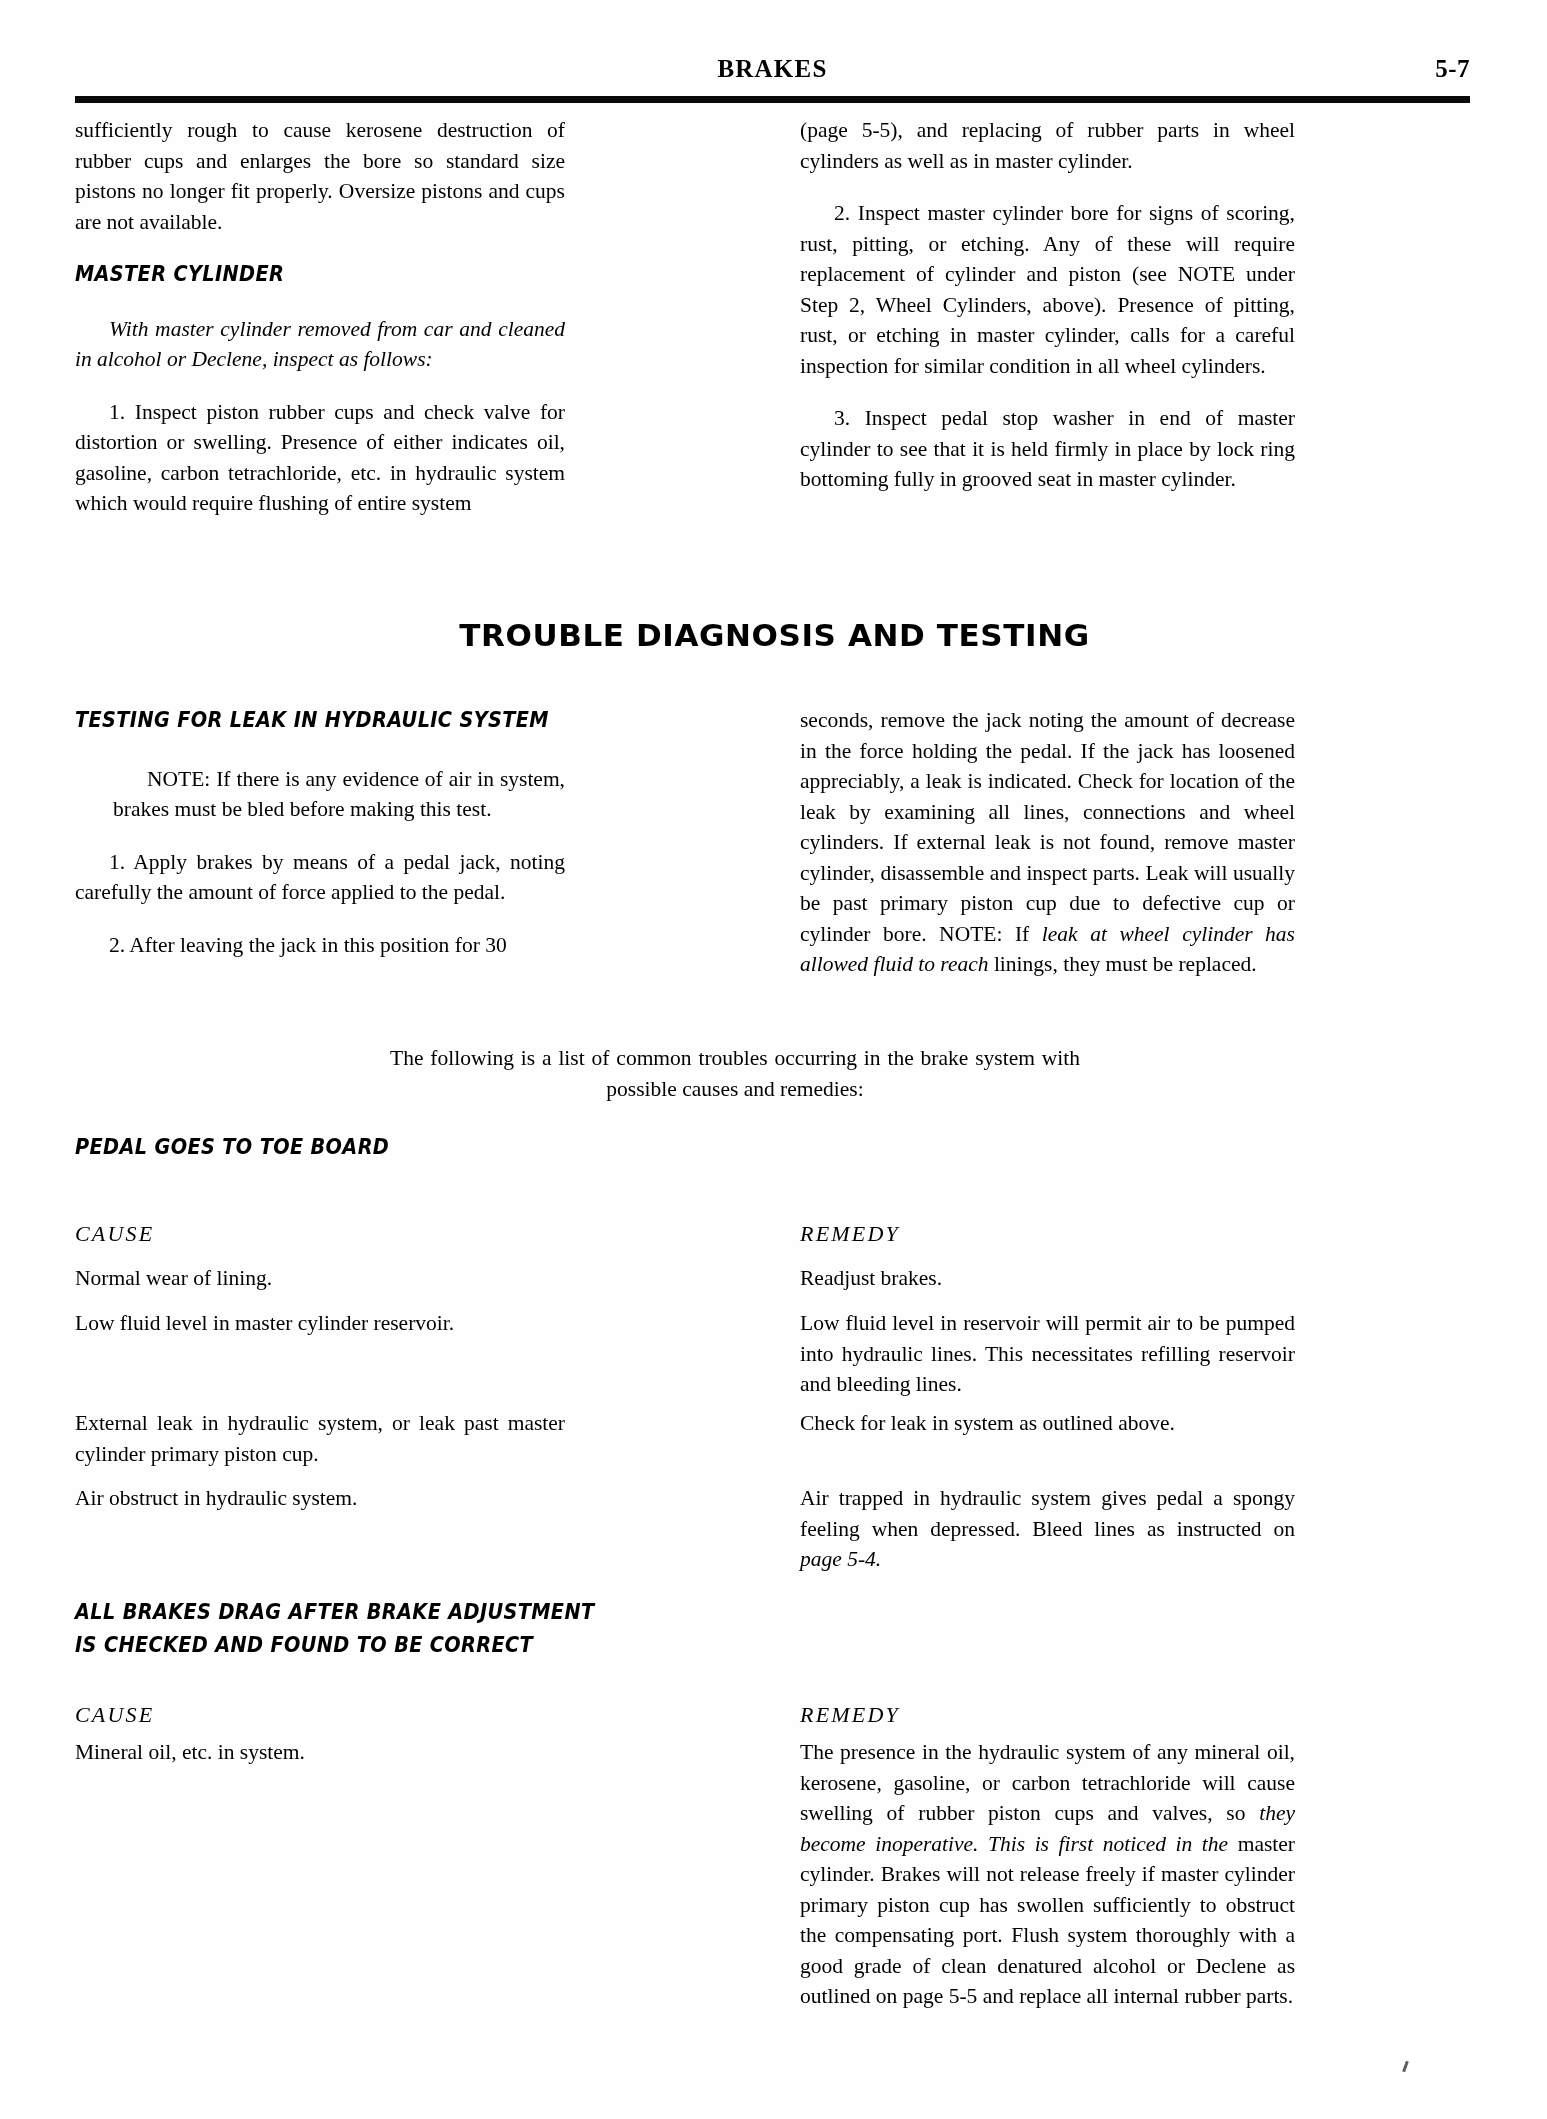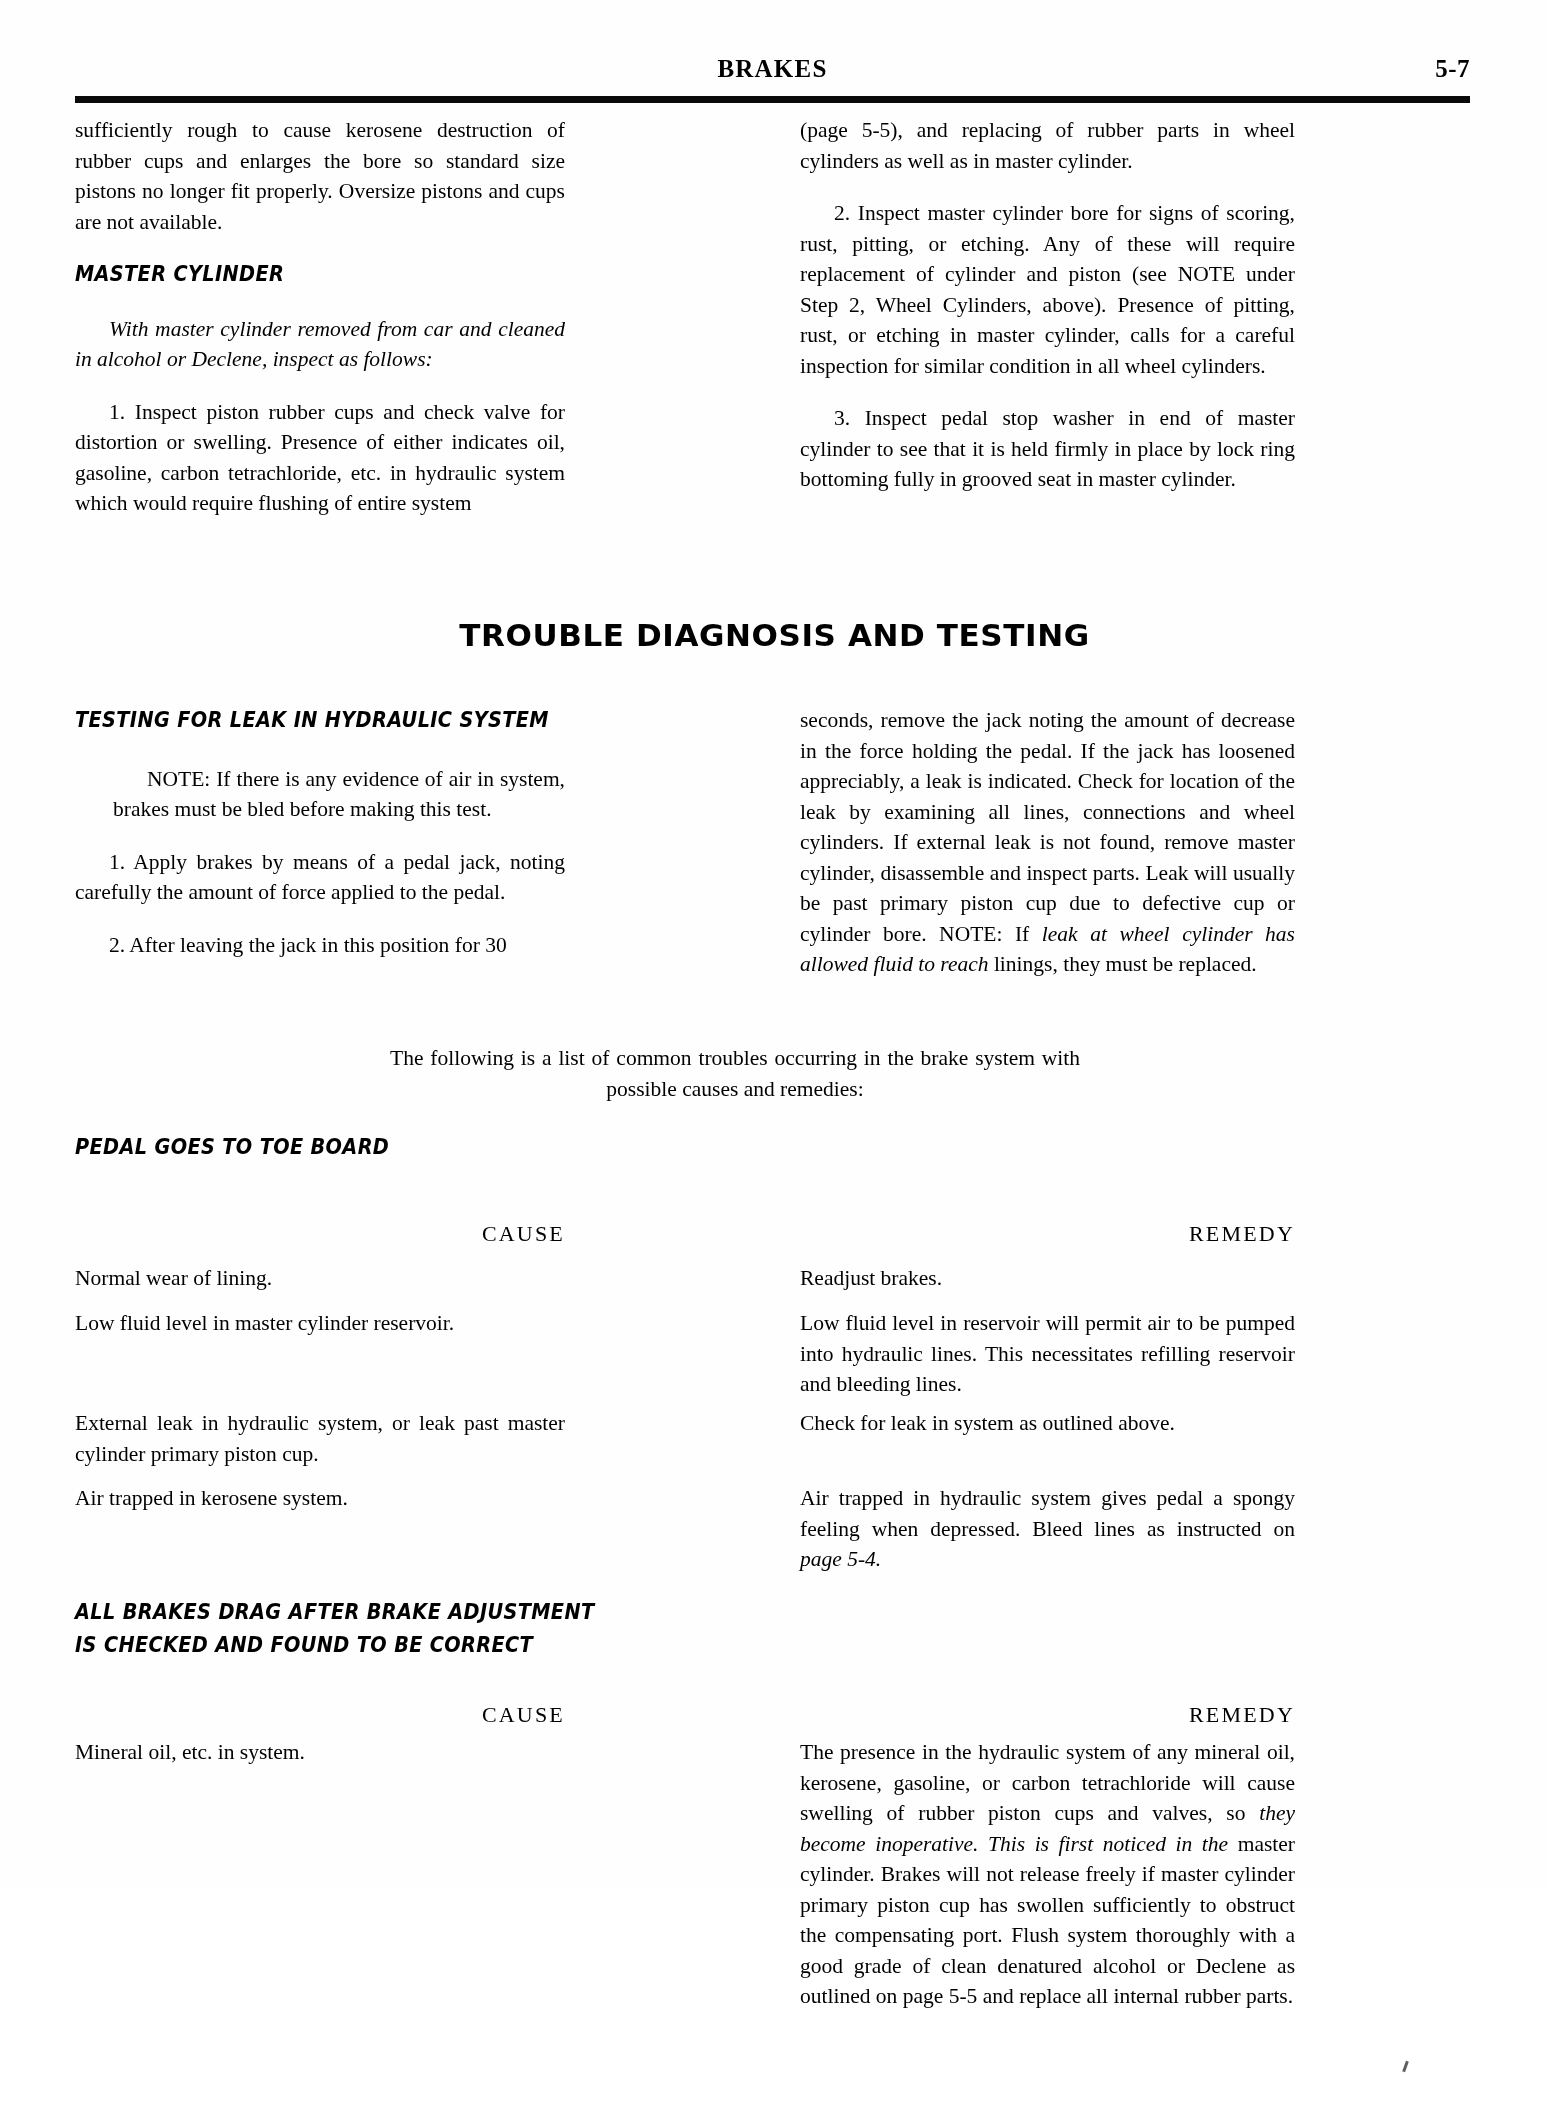--- a/index.html
+++ b/index.html
@@ -110,21 +110,22 @@
     text-align-last: center;
     font-size: 21.5px;
     line-height: 30.5px;
   }
 
   
   .colhead {
     position: absolute;
     font-size: 22px;
     letter-spacing: 2.2px;
-    text-align: right;
+    text-align: left;
+    font-style: italic;
   }
 
   .speck {
     position: absolute;
     width: 3px;
     height: 11px;
     background: #2a2a2a;
     transform: rotate(20deg);
     opacity: .75;
   }
@@ -194,21 +195,21 @@
   </div>
 
   <div class="col col-left" style="top:1408px;">
     <p class="para last">External leak in hydraulic system, or leak past master cylinder primary piston cup.</p>
   </div>
   <div class="col col-right" style="top:1408px;">
     <p class="para last">Check for leak in system as outlined above.</p>
   </div>
 
   <div class="col col-left" style="top:1483px;">
-    <p class="para last">Air trapped in kerosene system.</p>
+    <p class="para last">Air obstruct in hydraulic system.</p>
   </div>
   <div class="col col-right" style="top:1483px;">
     <p class="para last"><span>Air trapped in hydraulic system gives pedal a spongy feeling when depressed.  Bleed lines as instructed on </span><span class="ital">page 5-4.</span></p>
   </div>
 
   <div class="sec-head" style="position:absolute; left:75px; top:1600px;">ALL BRAKES DRAG AFTER BRAKE ADJUSTMENT</div>
   <div class="sec-head" style="position:absolute; left:75px; top:1633px;">IS CHECKED AND FOUND TO BE CORRECT</div>
 
   <div class="colhead" style="left:75px; top:1702px; width:490px;">CAUSE</div>
   <div class="colhead" style="left:800px; top:1702px; width:495px;">REMEDY</div>

